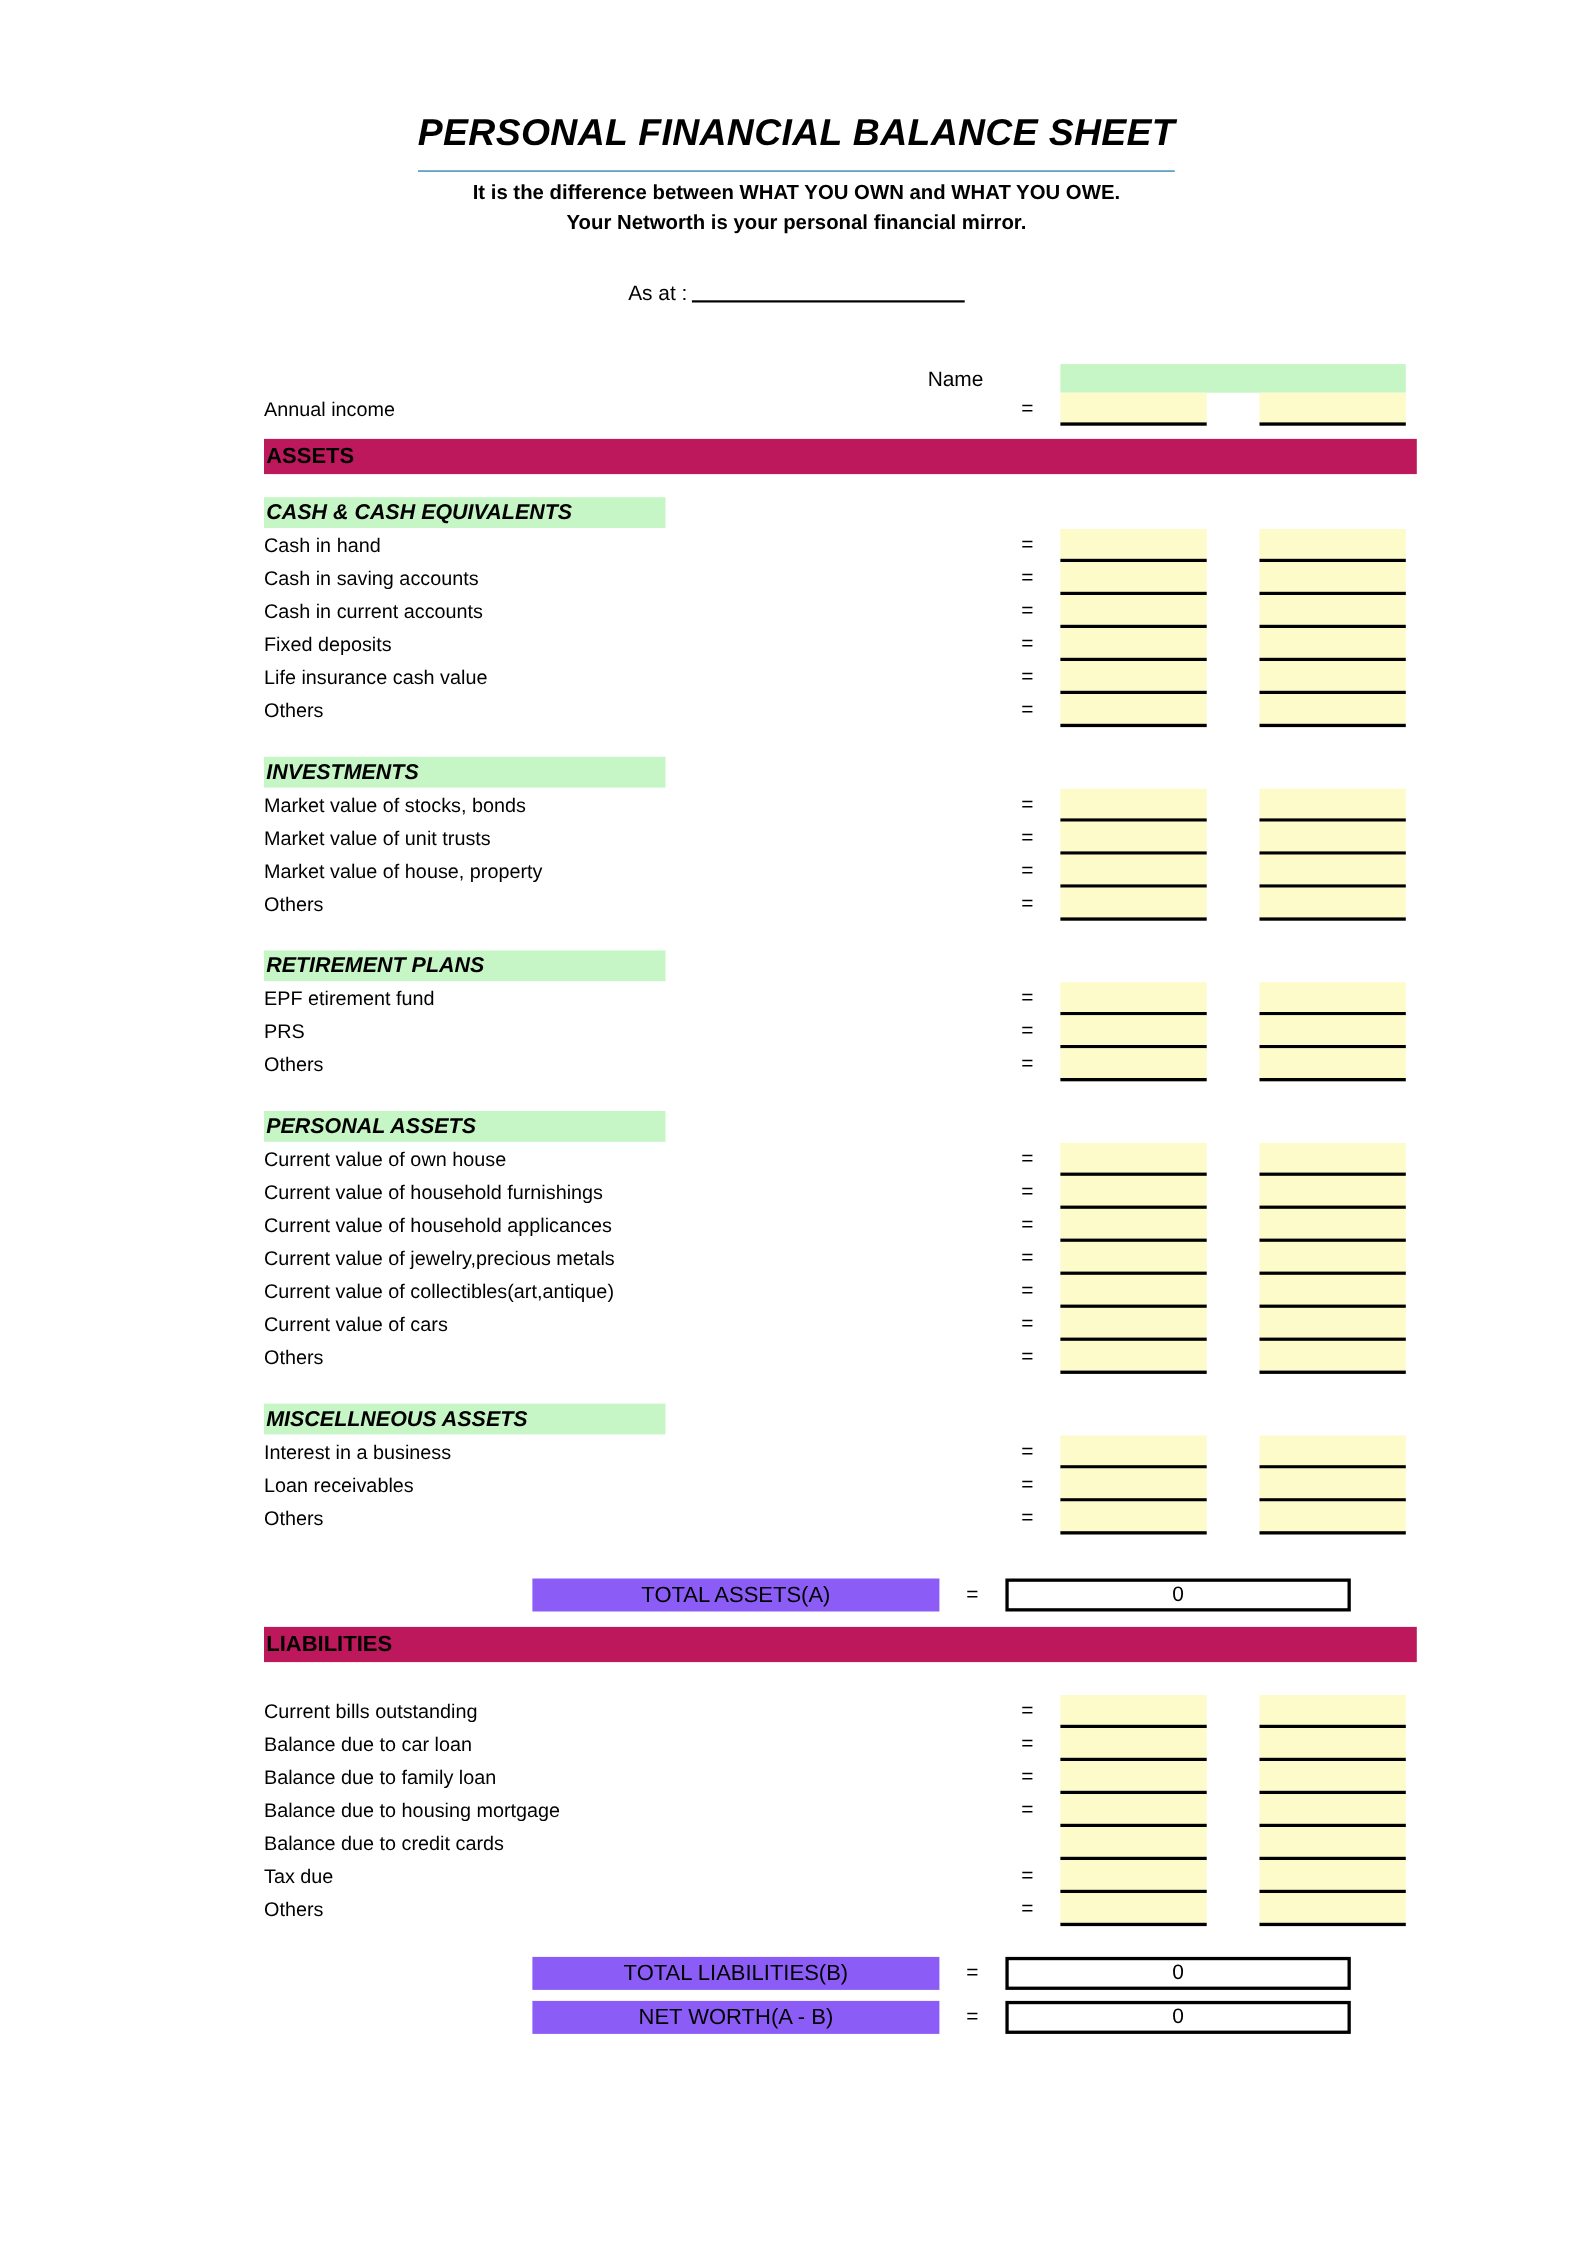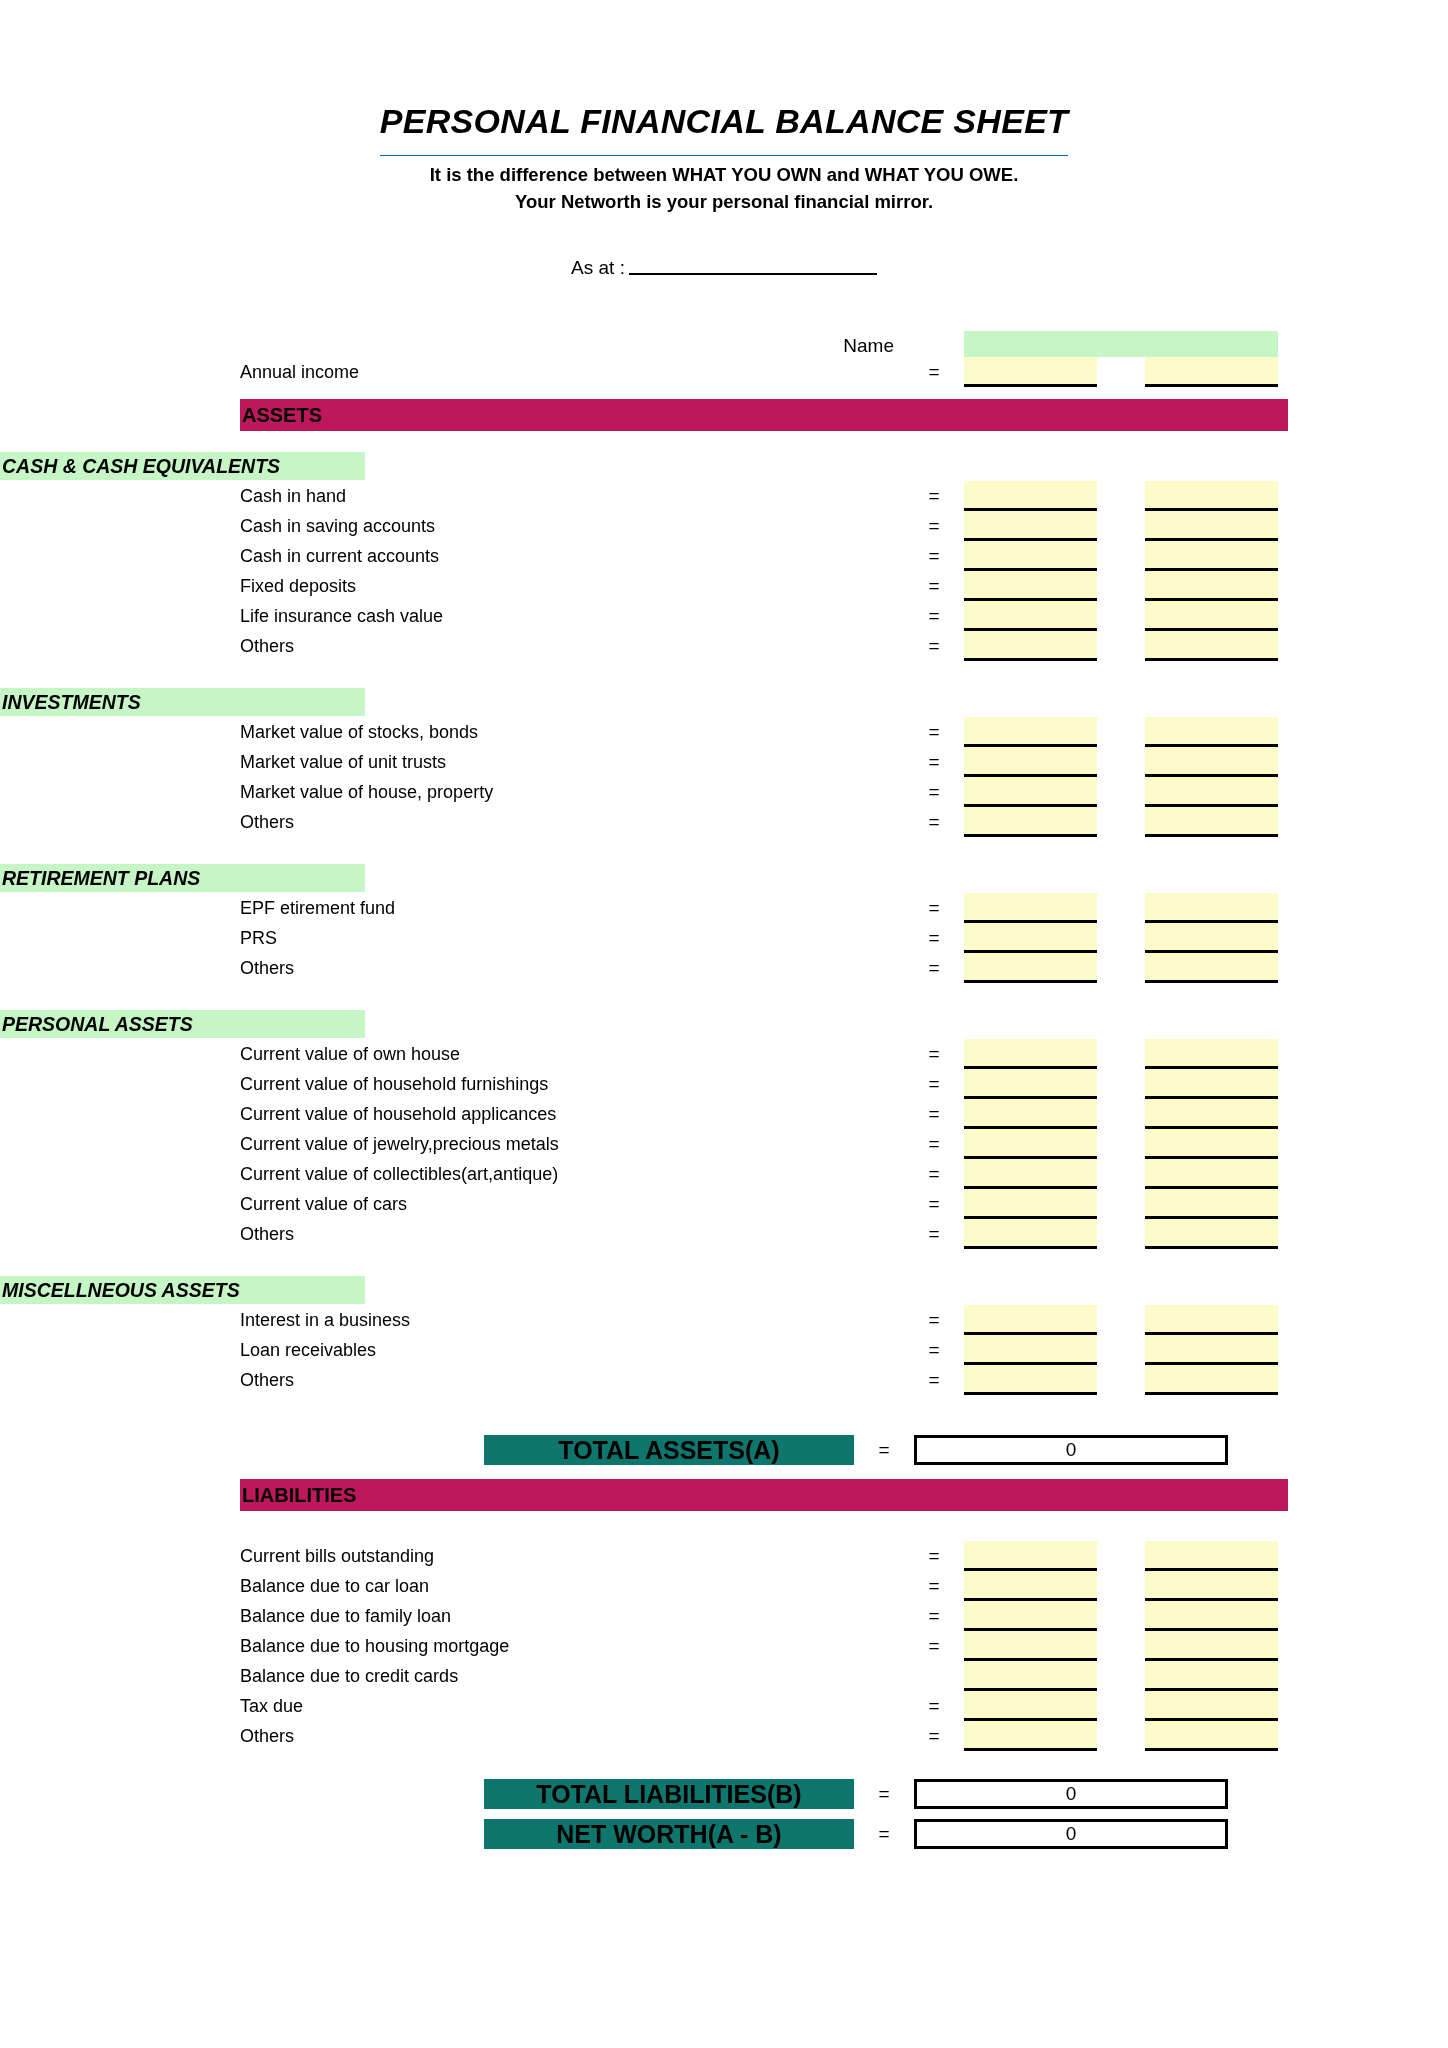--- a/index.html
+++ b/index.html
@@ -106,20 +106,21 @@
     align-items: center;
     font-size: 20px;
     font-weight: bold;
     box-sizing: border-box;
     padding-left: 0;
   }
   .fullbanner .btxt { padding-left: 2px; }
 
   
   .subhead {
+    margin-left: 240px;
     width: 365px;
     height: 28px;
     background: #c6f5c6;
     display: flex;
     align-items: center;
     font-size: 19.5px;
     font-weight: bold;
     font-style: italic;
     box-sizing: border-box;
     padding-left: 2px;
@@ -172,26 +173,26 @@
     box-sizing: border-box;
   }
   .total-spacer {
     width: 244px;
     flex: 0 0 244px;
   }
   .total-label {
     width: 370px;
     flex: 0 0 370px;
     height: 30px;
-    background: #0f766e;
+    background: #8b5cf6;
     display: flex;
     align-items: center;
     justify-content: center;
-    font-size: 25px;
-    font-weight: bold;
+    font-size: 20px;
+    font-weight: normal;
     box-sizing: border-box;
   }
   .total-eq {
     width: 60px;
     flex: 0 0 60px;
     text-align: center;
     font-size: 19px;
   }
   .total-box {
     width: 314px;

